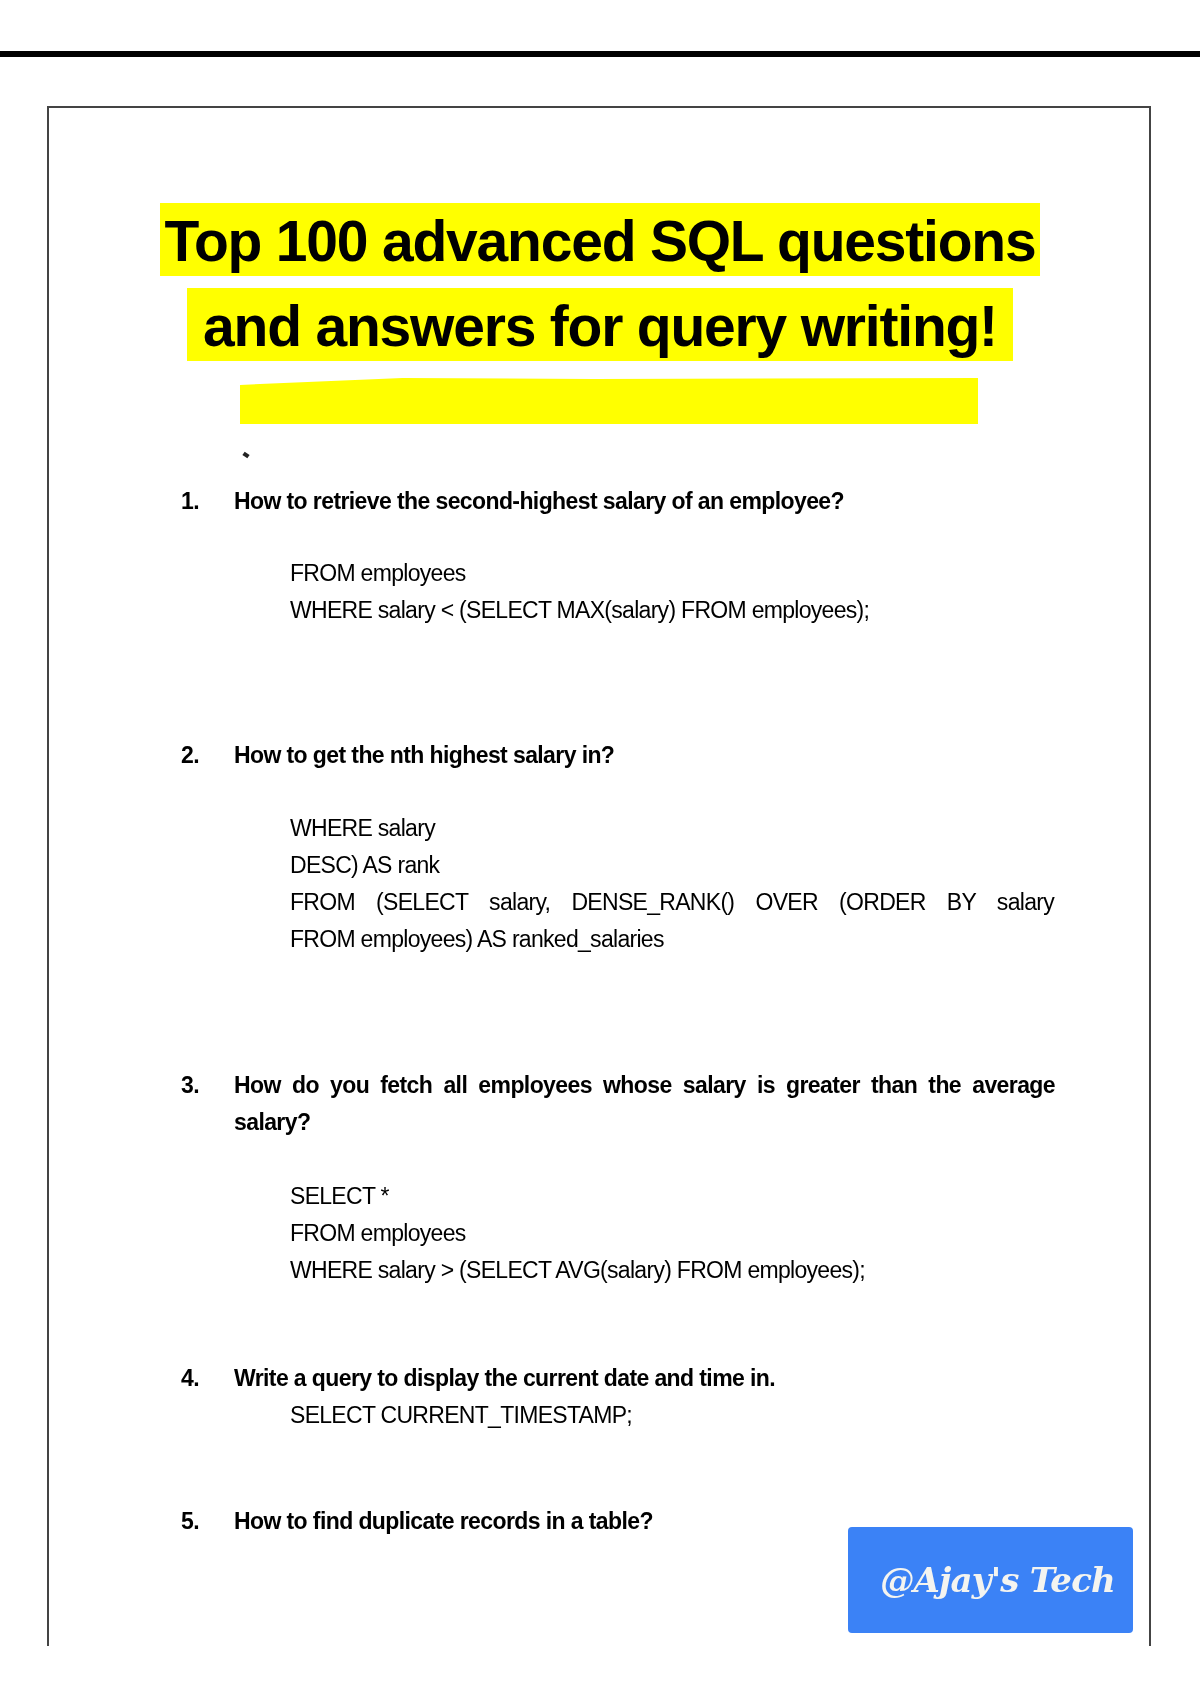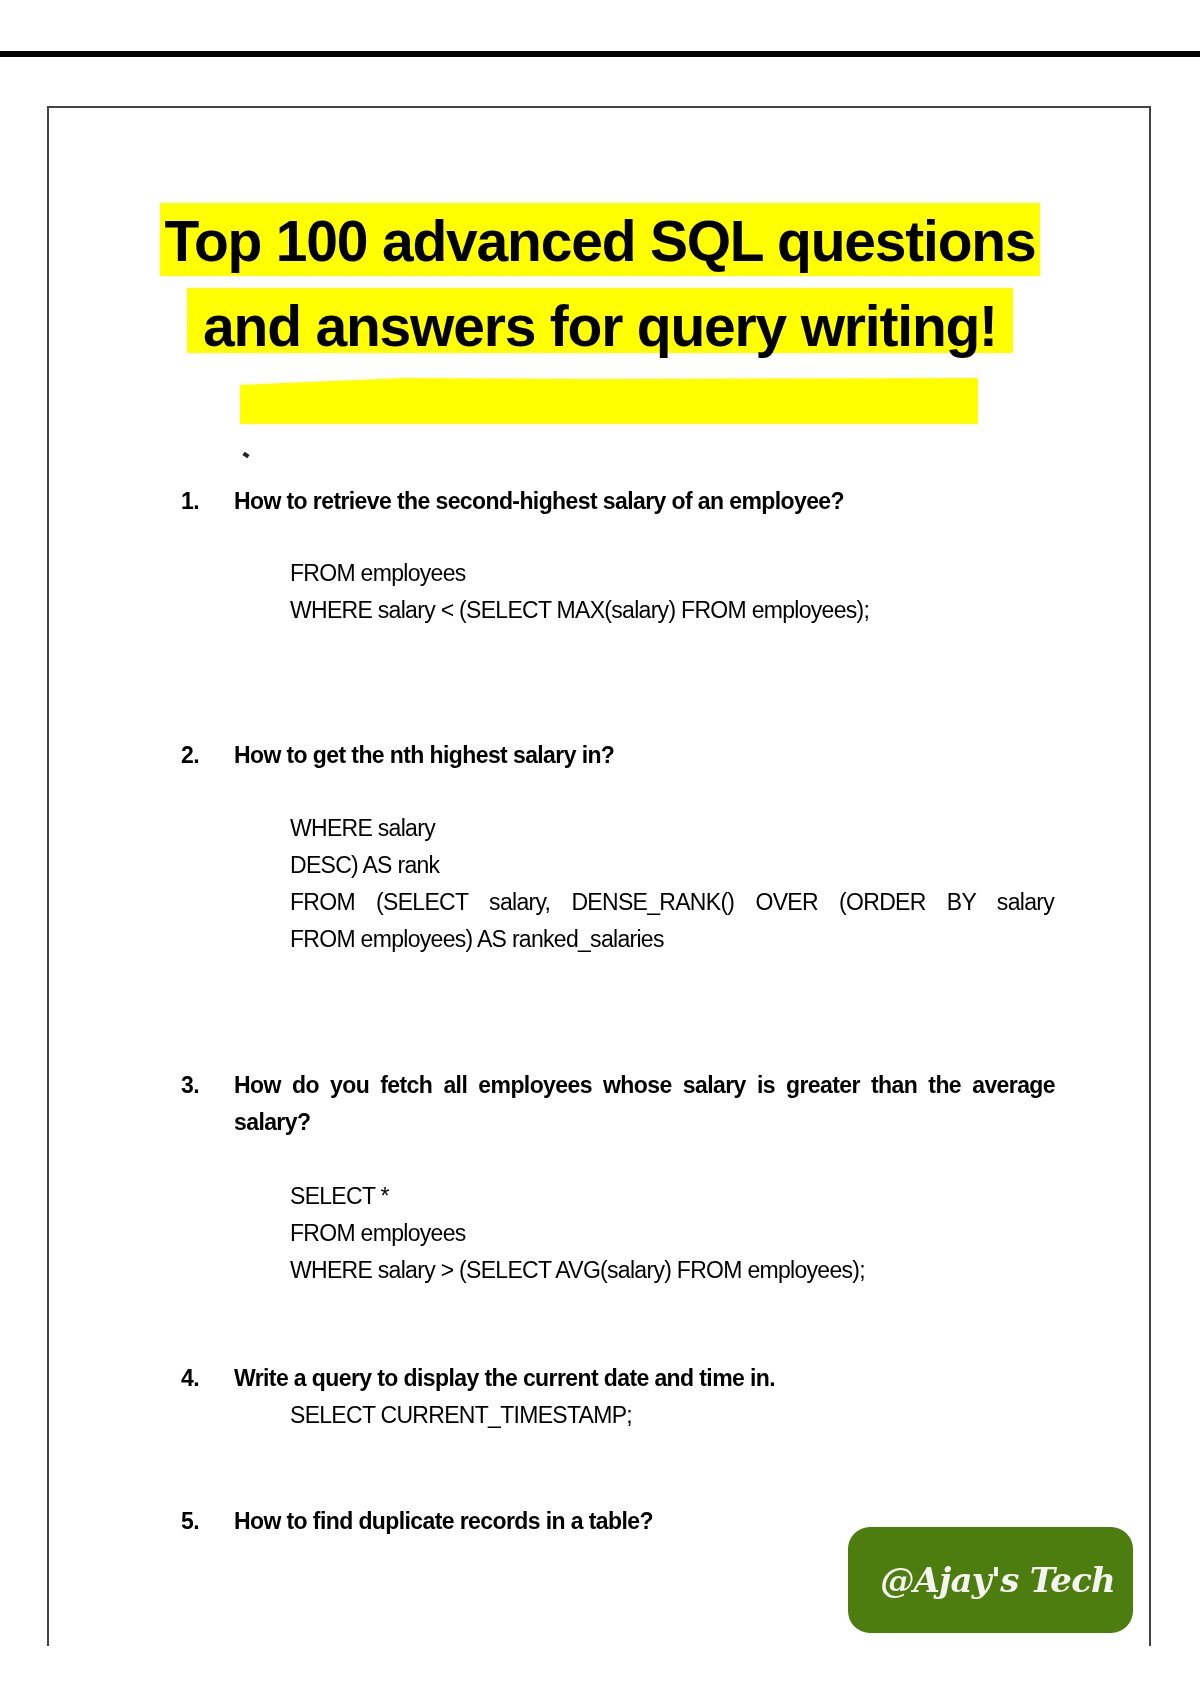--- a/index.html
+++ b/index.html
@@ -47,21 +47,21 @@
     .title-line-1 {
       left: 160px;
       top: 203px;
       width: 880px;
       height: 73px;
     }
     .title-line-2 {
       left: 187px;
       top: 288px;
       width: 826px;
-      height: 65px;
+      height: 73px;
     }
     .highlight-strike {
       position: absolute;
       left: 240px;
       top: 378px;
       width: 738px;
       height: 46px;
       background: #ffff00;
       clip-path: polygon(0% 15%, 22% 0%, 48% 2%, 100% 0%, 100% 100%, 0% 100%);
     }
@@ -111,22 +111,22 @@
       text-align: justify;
       text-align-last: justify;
       word-spacing: 4px;
     }
     .watermark {
       position: absolute;
       left: 848px;
       top: 1527px;
       width: 285px;
       height: 106px;
-      background: #4d7c0f;
-      border-radius: 22px;
+      background: #3b82f6;
+      border-radius: 4px;
       display: flex;
       align-items: center;
       justify-content: flex-end;
       padding-right: 18px;
       box-sizing: border-box;
     }
     .watermark span {
       color: #f4f4f0;
       font-family: "DejaVu Serif", serif;
       font-style: italic;

